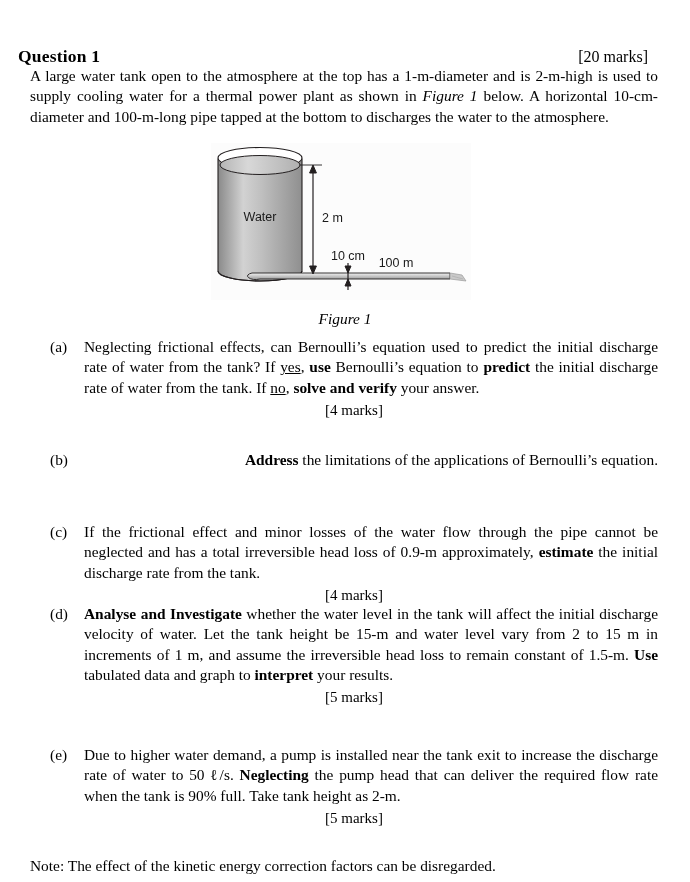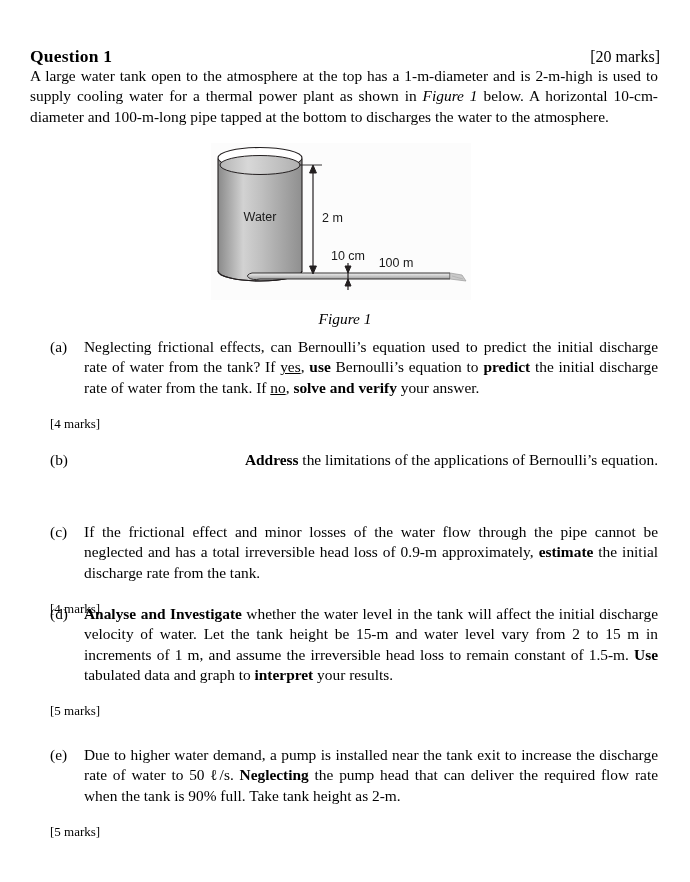--- a/index.html
+++ b/index.html
@@ -19,21 +19,21 @@
     position: absolute;
     left: 0; top: 0;
     width: 690px;
     height: 882px;
     background: #ffffff;
   }
 
   
   .header {
     position: absolute;
-    left: 30px;
+    left: 18px;
     top: 10px;
     width: 630px;
     display: flex;
     align-items: baseline;
     justify-content: space-between;
     text-align: right;
   }
   .q-title {
     font-size: 17.5px;
     font-weight: bold;
@@ -106,24 +106,24 @@
     text-align: left;
     font-size: 15.4px;
   }
   .part-body {
     flex: 1 1 auto;
     text-align: justify;
     margin-left: 8px;
   }
   .part-body.nojust { text-align: right; }
   .marks {
-    text-align: left;
+    text-align: center;
     width: 608px;
-    font-size: 13px;
-    margin-top: 16px;
+    font-size: 15px;
+    margin-top: 2px;
   }
   b { font-weight: bold; }
   u { text-decoration: underline; }
 
   .note {
     position: absolute;
     left: 30px;
     width: 628px;
     font-size: 15.4px;
     line-height: 20.3px;
@@ -240,14 +240,15 @@
   </div>
 
   <div class="part" id="part-e" style="top: 745px;">
     <div class="part-row">
       <div class="part-label">(e)</div>
       <div class="part-body"><span>Due to higher water demand, a pump is installed near the tank exit to increase the discharge rate of water to 50 ℓ/s. </span><b>Neglecting</b><span> the pump head that can deliver the required flow rate when the tank is 90% full. Take tank height as 2-m.</span></div>
     </div>
     <div class="marks">[5 marks]</div>
   </div>
 
+  <div class="note" style="top: 856px;">Note: The effect of the kinetic energy correction factors can be disregarded.</div>
 
 </div>
 
 </body></html>

